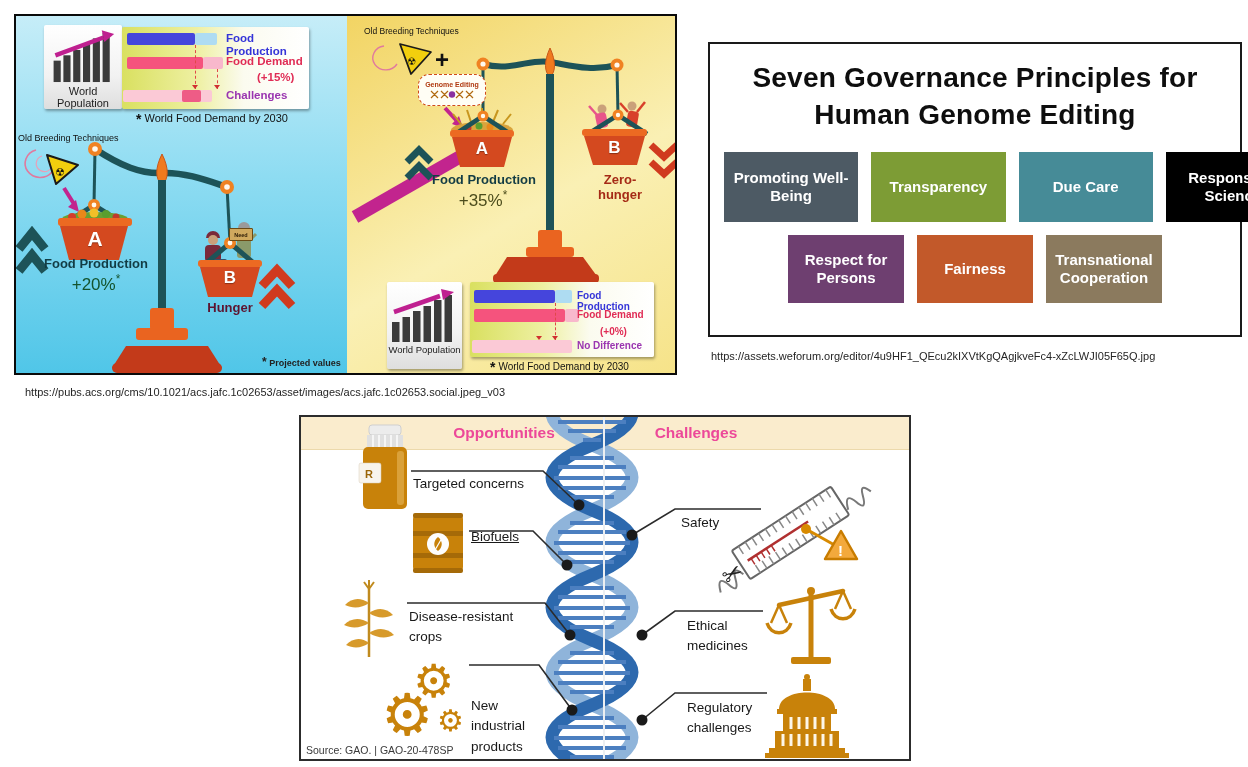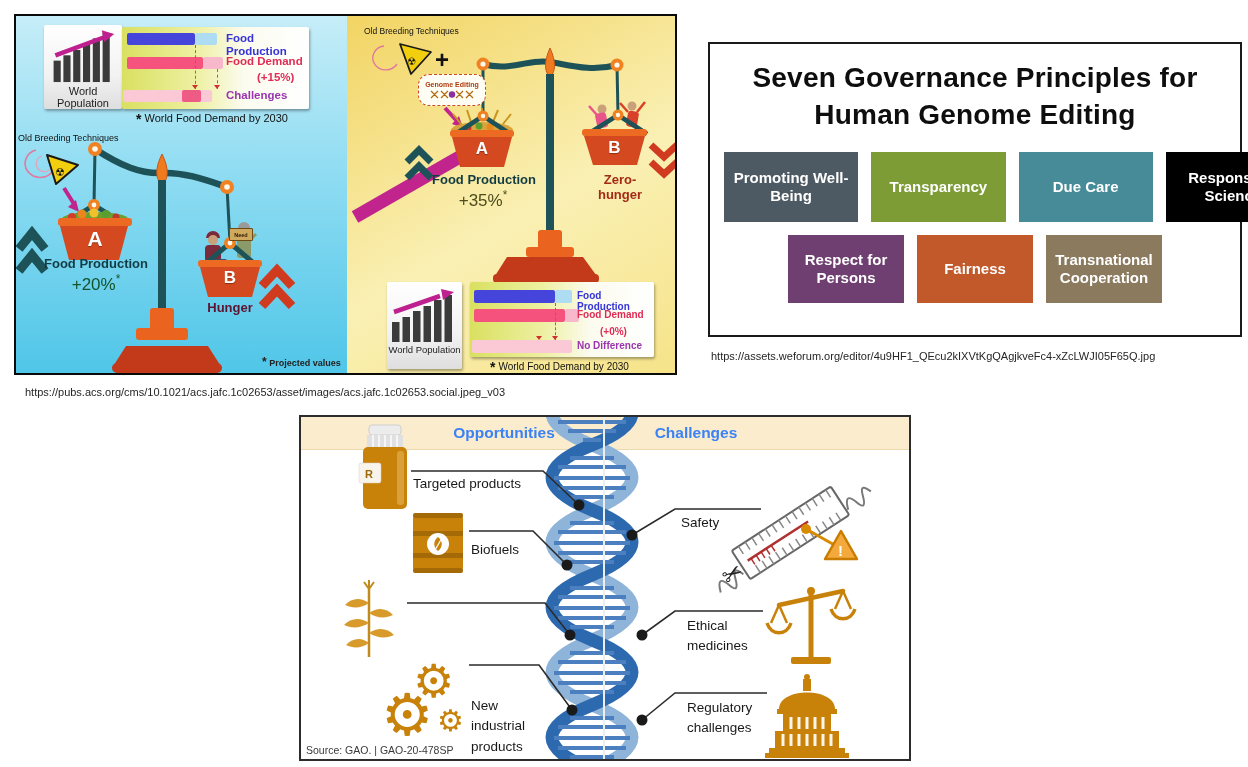--- a/index.html
+++ b/index.html
@@ -54,21 +54,21 @@
   .wef-row2{left:78px;top:191px;width:424px;}
   .wef-box{height:70px;display:flex;align-items:center;justify-content:center;text-align:center;
     color:#fff;font-size:15px;font-weight:bold;line-height:1.2;padding:0 4px;box-sizing:border-box;}
   .wef-row1 .wef-box{flex:1 1 0;}
   .wef-row2 .wef-box{width:116px;height:68px;}
 
   
   .fig-gao{position:absolute;left:299px;top:415px;width:608px;height:342px;border:2px solid #2c2c2c;background:#fff;}
   .gao-band{position:absolute;left:0;top:0;width:608px;height:32px;background:#faeccd;border-bottom:1px solid #ecd9ab;}
   .gao-art{position:absolute;left:0;top:0;width:608px;height:342px;}
-  .gao-head{position:absolute;font-size:15.5px;font-weight:bold;color:#3b82f6;text-align:center;top:7px;}
+  .gao-head{position:absolute;font-size:15.5px;font-weight:bold;color:#ec4899;text-align:center;top:7px;}
   .glabel{position:absolute;font-size:13.5px;color:#191919;line-height:1.5;}
   .gao-source{position:absolute;left:5px;bottom:3px;font-size:10.5px;color:#3a3a3a;}
 </style>
 </head>
 <body>
 
 <div class="canvas">
 
   <figure class="fig-acs">
     <div class="acs-bg-left"></div>
@@ -435,22 +435,23 @@
         <rect x="18" y="41" width="48" height="17"></rect>
         <path stroke="#fdf6e8" stroke-width="3" d="M26,44 V56 M34,44 V56 M42,44 V56 M50,44 V56 M58,44 V56"></path>
         <rect x="10" y="58" width="64" height="17"></rect>
         <path stroke="#fdf6e8" stroke-width="3" d="M18,61 V73 M26,61 V73 M34,61 V73 M42,61 V73 M50,61 V73 M58,61 V73 M66,61 V73"></path>
         <rect x="4" y="75" width="76" height="5"></rect>
         <rect x="0" y="80" width="84" height="5"></rect>
       </g>
     </svg>
     <div class="gao-head" style="left:118px;width:170px;">Opportunities</div>
     <div class="gao-head" style="left:325px;width:140px;">Challenges</div>
-    <div class="glabel" style="left:112px;top:57px;width:140px;">Targeted products</div>
-    <div class="glabel" style="left:170px;top:123px;width:70px;">Biofuels</div>
+    <div class="glabel" style="left:112px;top:57px;width:140px;">Targeted concerns</div>
+    <div class="glabel" style="left:170px;top:110px;width:70px;text-decoration:underline;">Biofuels</div>
+    <div class="glabel" style="left:108px;top:190px;width:125px;">Disease-resistant crops</div>
     <div class="glabel" style="left:170px;top:252px;width:70px;margin-top:27px;">New industrial products</div>
     <div class="glabel" style="left:380px;top:96px;width:70px;">Safety</div>
     <div class="glabel" style="left:386px;top:199px;width:70px;">Ethical medicines</div>
     <div class="glabel" style="left:386px;top:281px;width:85px;">Regulatory challenges</div>
     <div class="gao-source">Source: GAO. | GAO-20-478SP</div>
   </figure>
 
 </div>
 
 </body></html>

